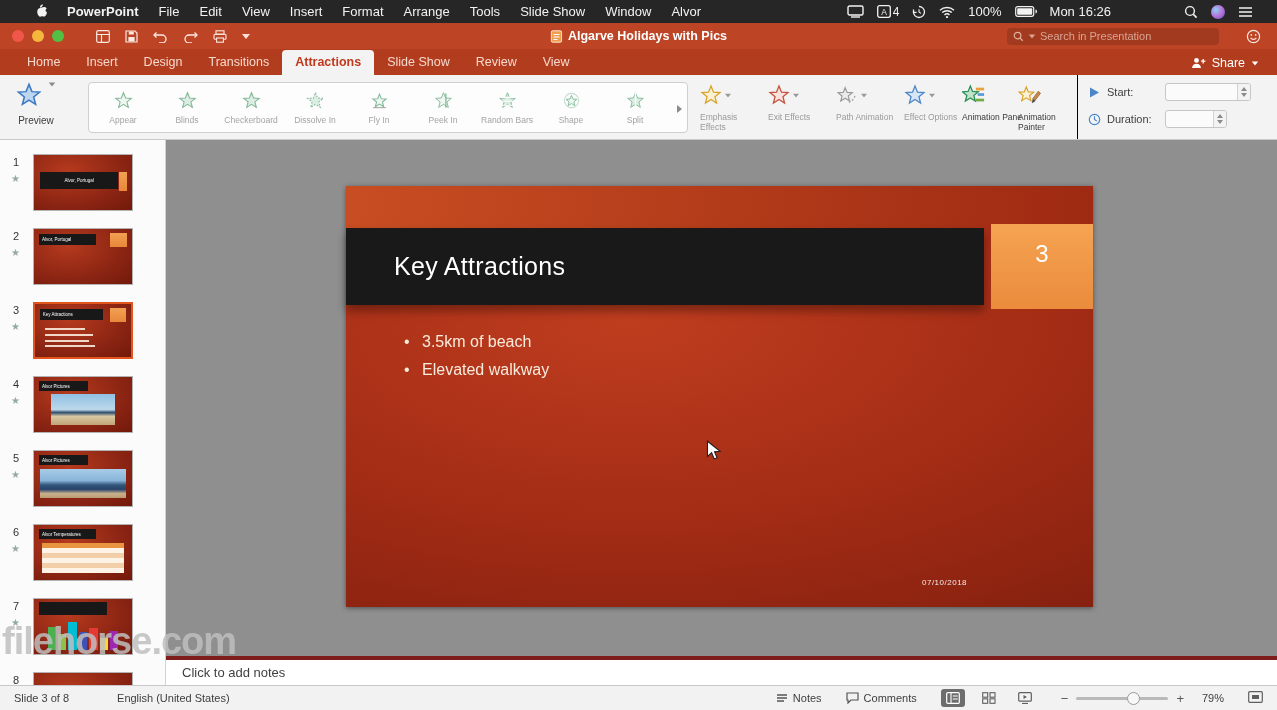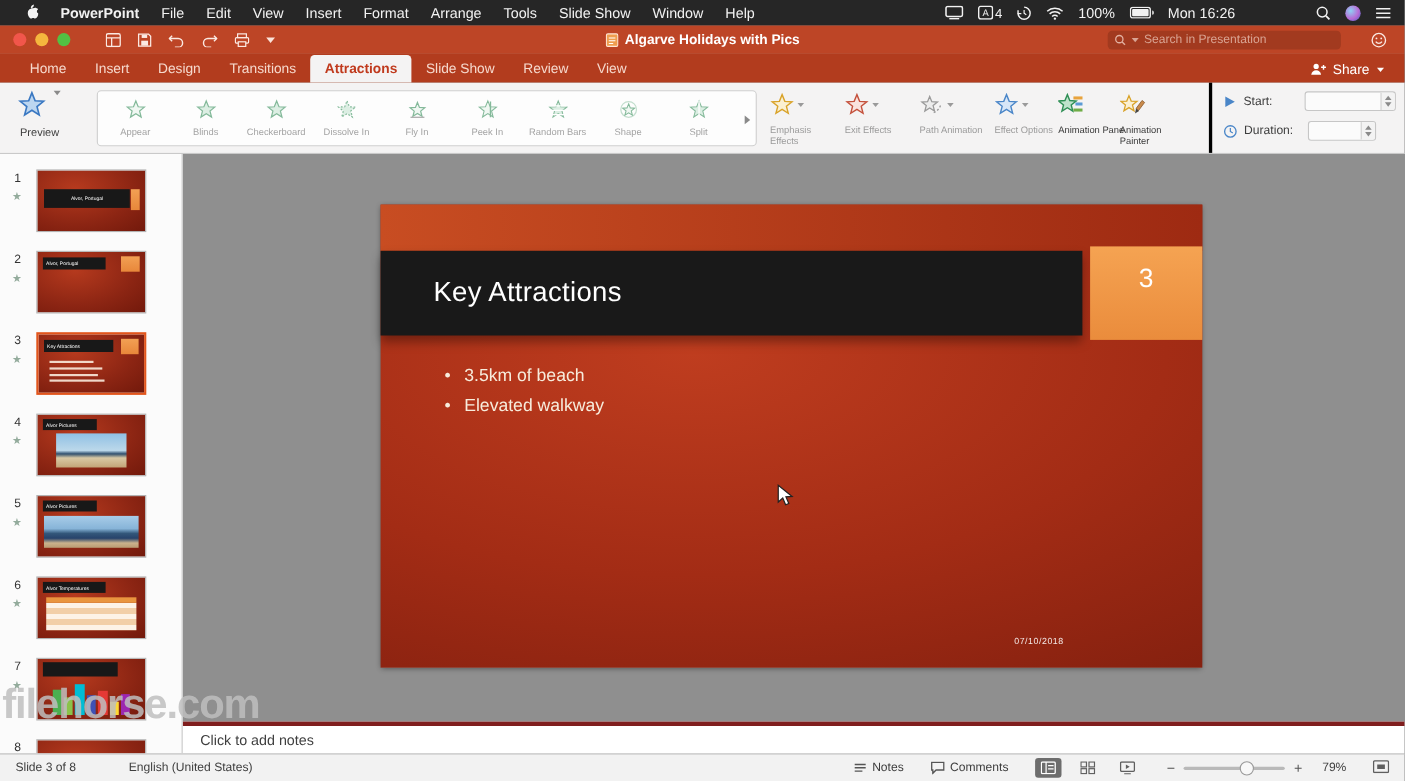--- a/index.html
+++ b/index.html
@@ -1,19 +1,19 @@
 <!DOCTYPE html>
 <html><head>
 <meta charset="utf-8">
 <style>
   * { margin:0; padding:0; box-sizing:border-box; }
   html,body { width:1277px; height:710px; font-family:"Liberation Sans",sans-serif; overflow:hidden; background:#8f8f8f; position:relative; }
 
   
-  .menubar{position:absolute;top:0;left:0;right:0;height:23px;background:#262626;display:flex;align-items:center;color:#f2f2f2;font-size:13px;padding:0 12px;z-index:30}
+  .menubar{position:absolute;top:0;left:0;right:0;height:23px;background:#262626;display:flex;align-items:center;color:#f2f2f2;font-size:13px;padding:0 24px;z-index:30}
   .mb-item{padding:0 10px;white-space:nowrap}
   .mb-item.app{font-weight:bold}
   .mb-right{margin-left:auto;display:flex;align-items:center;gap:13px}
   .mb-right svg{display:block}
   .mb-badge{font-size:12px}
   .siri-orb{width:14px;height:14px;border-radius:50%;background:radial-gradient(circle at 35% 35%,#8fd0f4,#b86bd6 55%,#3a63c4)}
   .mb-clock{font-size:13px}
 
   
   .titlebar{position:absolute;top:23px;left:0;right:0;height:26px;background:#bd4526;display:flex;align-items:center;padding:12px 12px;z-index:29}
@@ -45,21 +45,21 @@
   .gitem{width:64px;text-align:center}
   .gstar{display:inline-block;opacity:.85}
   .glab{display:block;font-size:8.5px;color:#a3a3a3;margin-top:1px;white-space:nowrap}
   .gal-arrow{position:absolute;right:5px;top:22px;width:0;height:0;border-top:4px solid transparent;border-bottom:4px solid transparent;border-left:5px solid #8a8a8a}
   .rbtn{position:absolute;top:9px;width:62px;}
   .rbtn .rlab{display:block;font-size:8.5px;line-height:1.2;margin-top:2px;white-space:pre-line}
   .rbtn.dim .rlab{color:#9b9b9b}
   .rbtn.on .rlab{color:#3a3a3a}
   .rbtn .icwrap{position:relative;display:inline-block;height:22px}
   .rbtn .car{border-top-color:#9a9a9a;transform:scale(.75);position:absolute;right:-10px;top:9px}
-  .startblock{position:absolute;right:0;top:0;bottom:0;width:178px;border-left:3px solid #000000;padding:8px 8px 0 10px;font-size:11px;color:#3e3e3e}
+  .startblock{position:absolute;right:0;top:0;bottom:0;width:200px;border-left:1px solid #000000;padding:8px 8px 0 10px;font-size:11px;color:#3e3e3e}
   .ctl-row{display:flex;align-items:center;gap:6px;margin-bottom:9px}
   .ctl-lab{width:52px}
   .ctl-box{height:18px;border:1px solid #c6c6c6;background:#fbfbfb;border-radius:3px;display:flex;align-items:center;overflow:hidden}
   .ctl-box input{flex:1;border:none;outline:none;background:transparent;font-size:11px;padding:0 4px;min-width:0}
   .stepper{width:13px;height:100%;border-left:1px solid #d2d2d2;display:flex;flex-direction:column;align-items:center;justify-content:center;gap:2px;background:#f3f3f3}
   .stepper i{width:0;height:0;border-left:3px solid transparent;border-right:3px solid transparent}
   .stepper .up{border-bottom:4px solid #8a8a8a}
   .stepper .dn{border-top:4px solid #8a8a8a}
 
   
@@ -120,21 +120,21 @@
   <span class="mb-item app">PowerPoint</span>
   <span class="mb-item">File</span>
   <span class="mb-item">Edit</span>
   <span class="mb-item">View</span>
   <span class="mb-item">Insert</span>
   <span class="mb-item">Format</span>
   <span class="mb-item">Arrange</span>
   <span class="mb-item">Tools</span>
   <span class="mb-item">Slide Show</span>
   <span class="mb-item">Window</span>
-  <span class="mb-item">Help</span>
+  <span class="mb-item">Alvor</span>
 
   <span class="mb-right">
     <span>
       <svg width="17" height="13" viewBox="0 0 17 13">
           <rect x="1" y="1" width="15" height="9" rx="1.5" fill="none" stroke="#f2f2f2" stroke-width="1.4"></rect>
           <path d="M4 12h9" stroke="#f2f2f2" stroke-width="1.4"></path>
         </svg>
     </span>
     <span style="display:flex;align-items:center;gap:2px">
       <svg width="14" height="13" viewBox="0 0 14 13">

